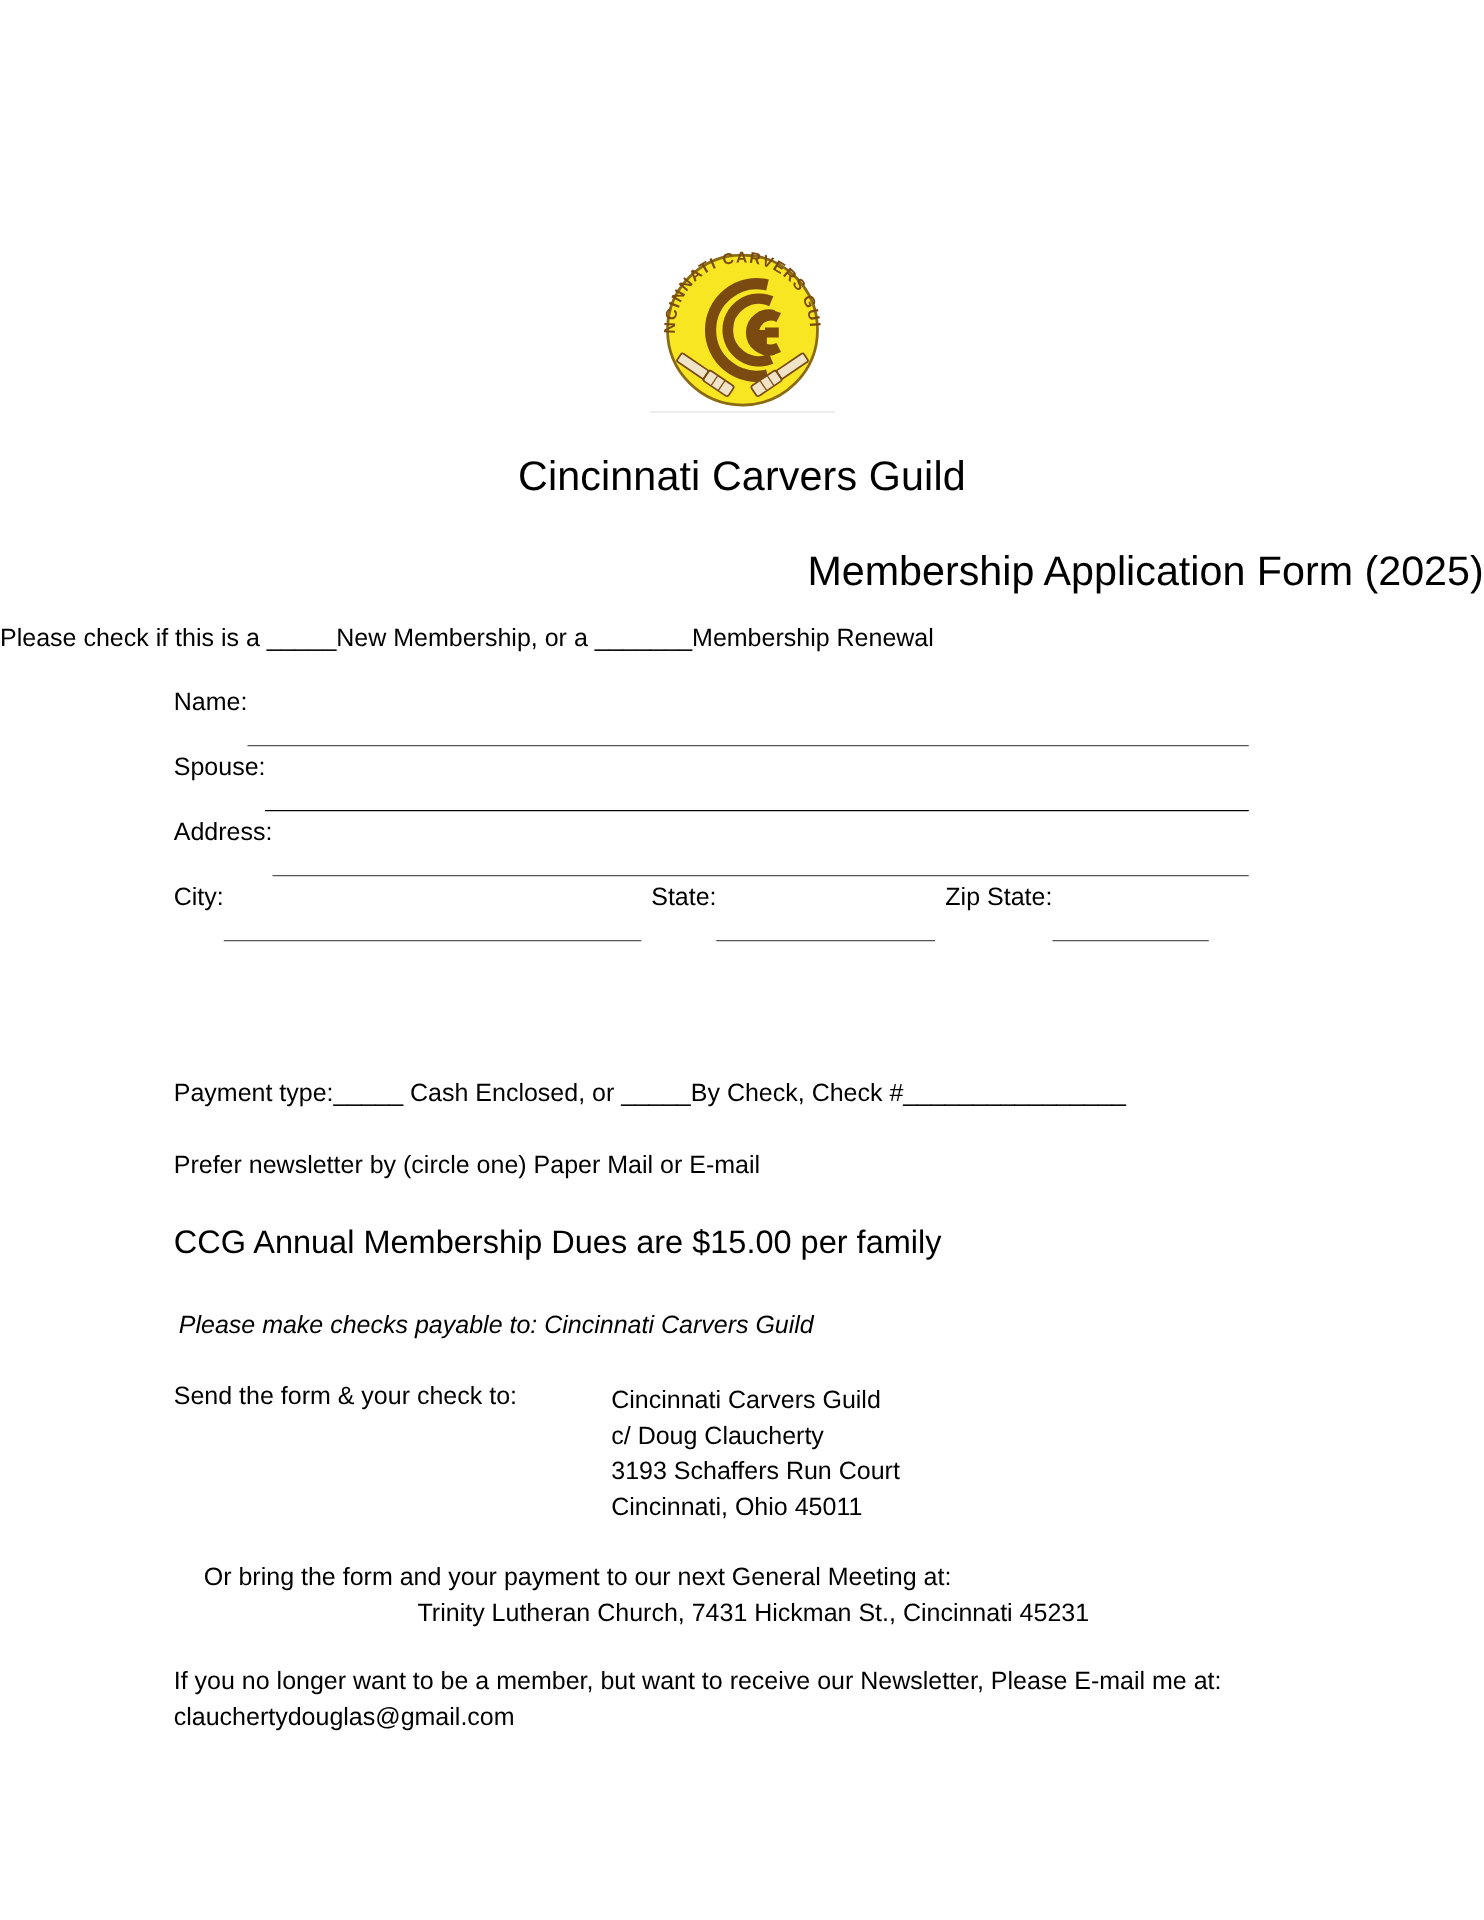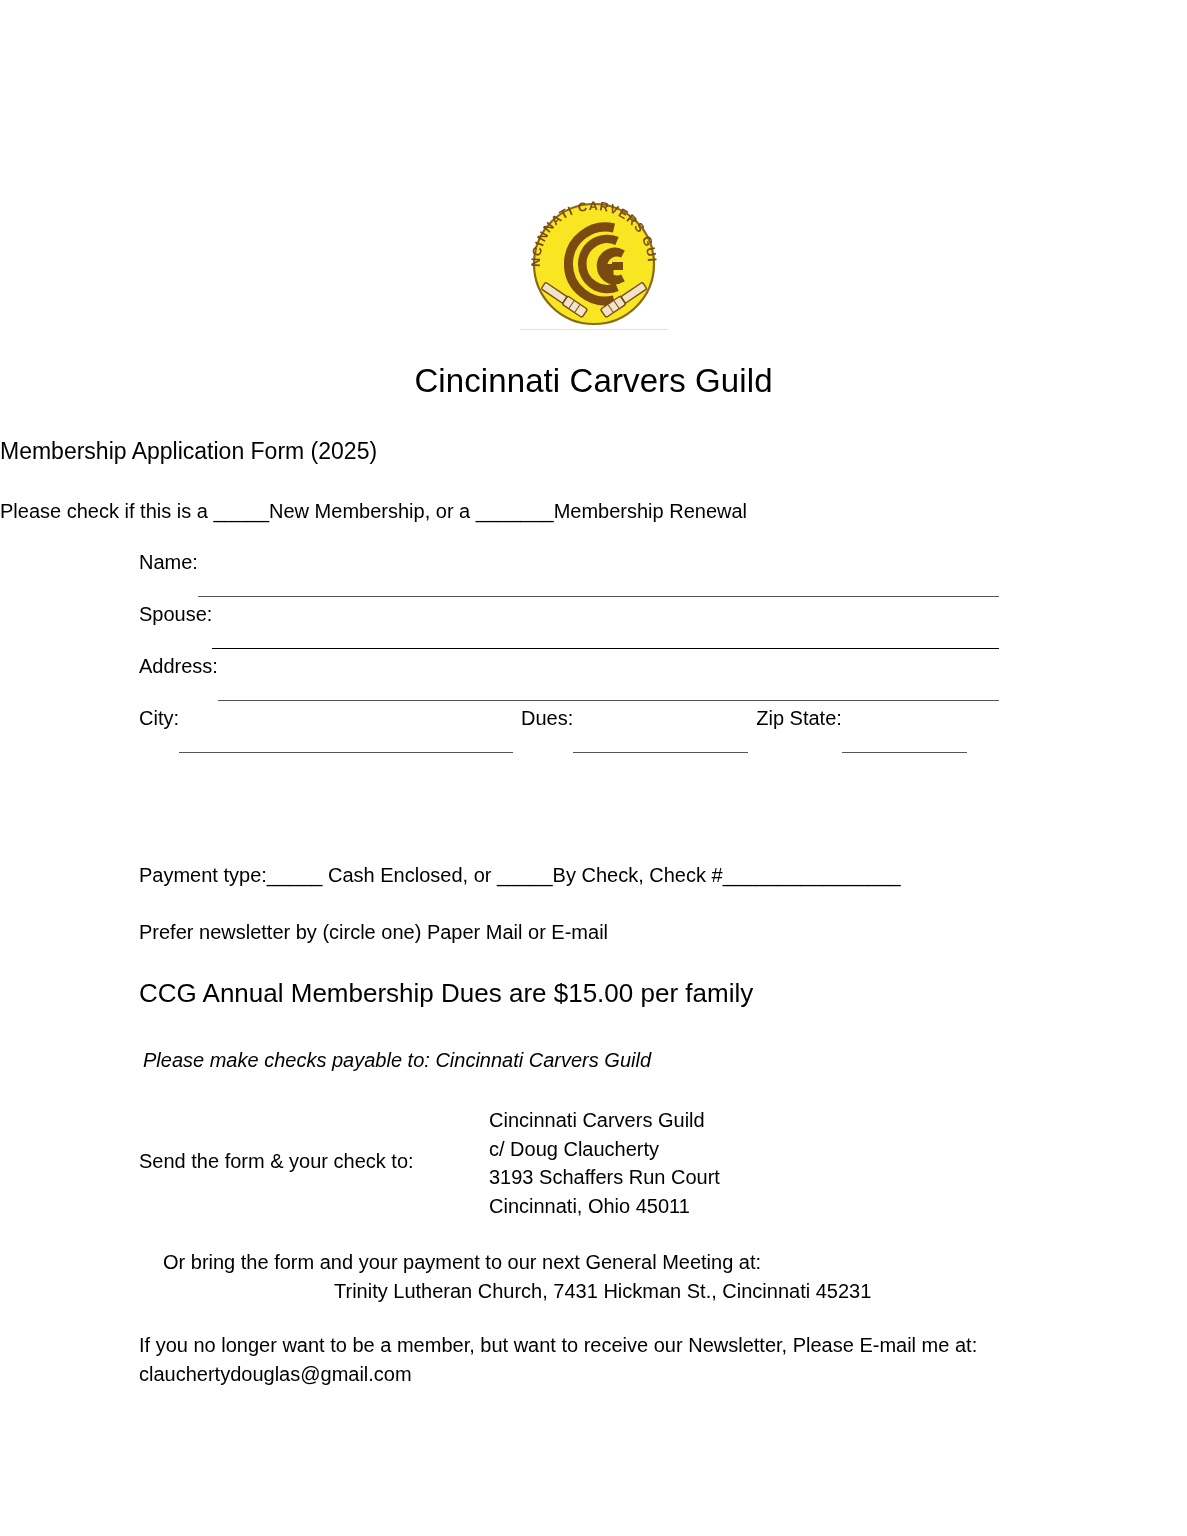--- a/index.html
+++ b/index.html
@@ -56,22 +56,22 @@
     text-align: center;
     font-size: 33px;
     font-weight: 400;
     letter-spacing: 0.1px;
     line-height: 1.15;
   }
   .doc-subtitle {
     position: absolute;
     left: 0; top: 438px;
     width: 1187px;
-    text-align: left;
-    font-size: 23px;
+    text-align: right;
+    font-size: 33px;
     font-weight: 400;
     line-height: 1.15;
   }
   .check-line {
     position: absolute;
     left: 0; top: 499px;
     width: 1187px;
     text-align: left;
     font-size: 20px;
     line-height: 1.2;
@@ -138,21 +138,21 @@
     font-style: italic;
   }
   .send-block {
     position: absolute;
     left: 139px; top: 1106px;
     font-size: 20px;
     white-space: nowrap;
   }
   .send-label {
     position: absolute;
-    left: 0; top: 0; margin-top: 44px;
+    left: 0; top: 0;
   }
   .send-address {
     position: absolute;
     left: 350px; top: 0;
     line-height: 28.6px;
   }
   .meeting-block {
     position: absolute;
     left: 139px; top: 1248px;
     font-size: 20px;
@@ -237,21 +237,21 @@
 
     <div class="frow">
       <span class="flabel">Address:</span>
       <span class="rule"></span>
     </div>
 
     <div class="frow">
       <span class="flabel">City:</span>
       <span class="rule w-city"></span>
       <span class="gap-sm"></span>
-      <span class="flabel">Dues:</span>
+      <span class="flabel">State:</span>
       <span class="rule w-state"></span>
       <span class="gap-sm"></span>
       <span class="flabel">Zip State:</span>
       <span class="rule w-zip"></span>
     </div>
 
 
 
   </div>
 

